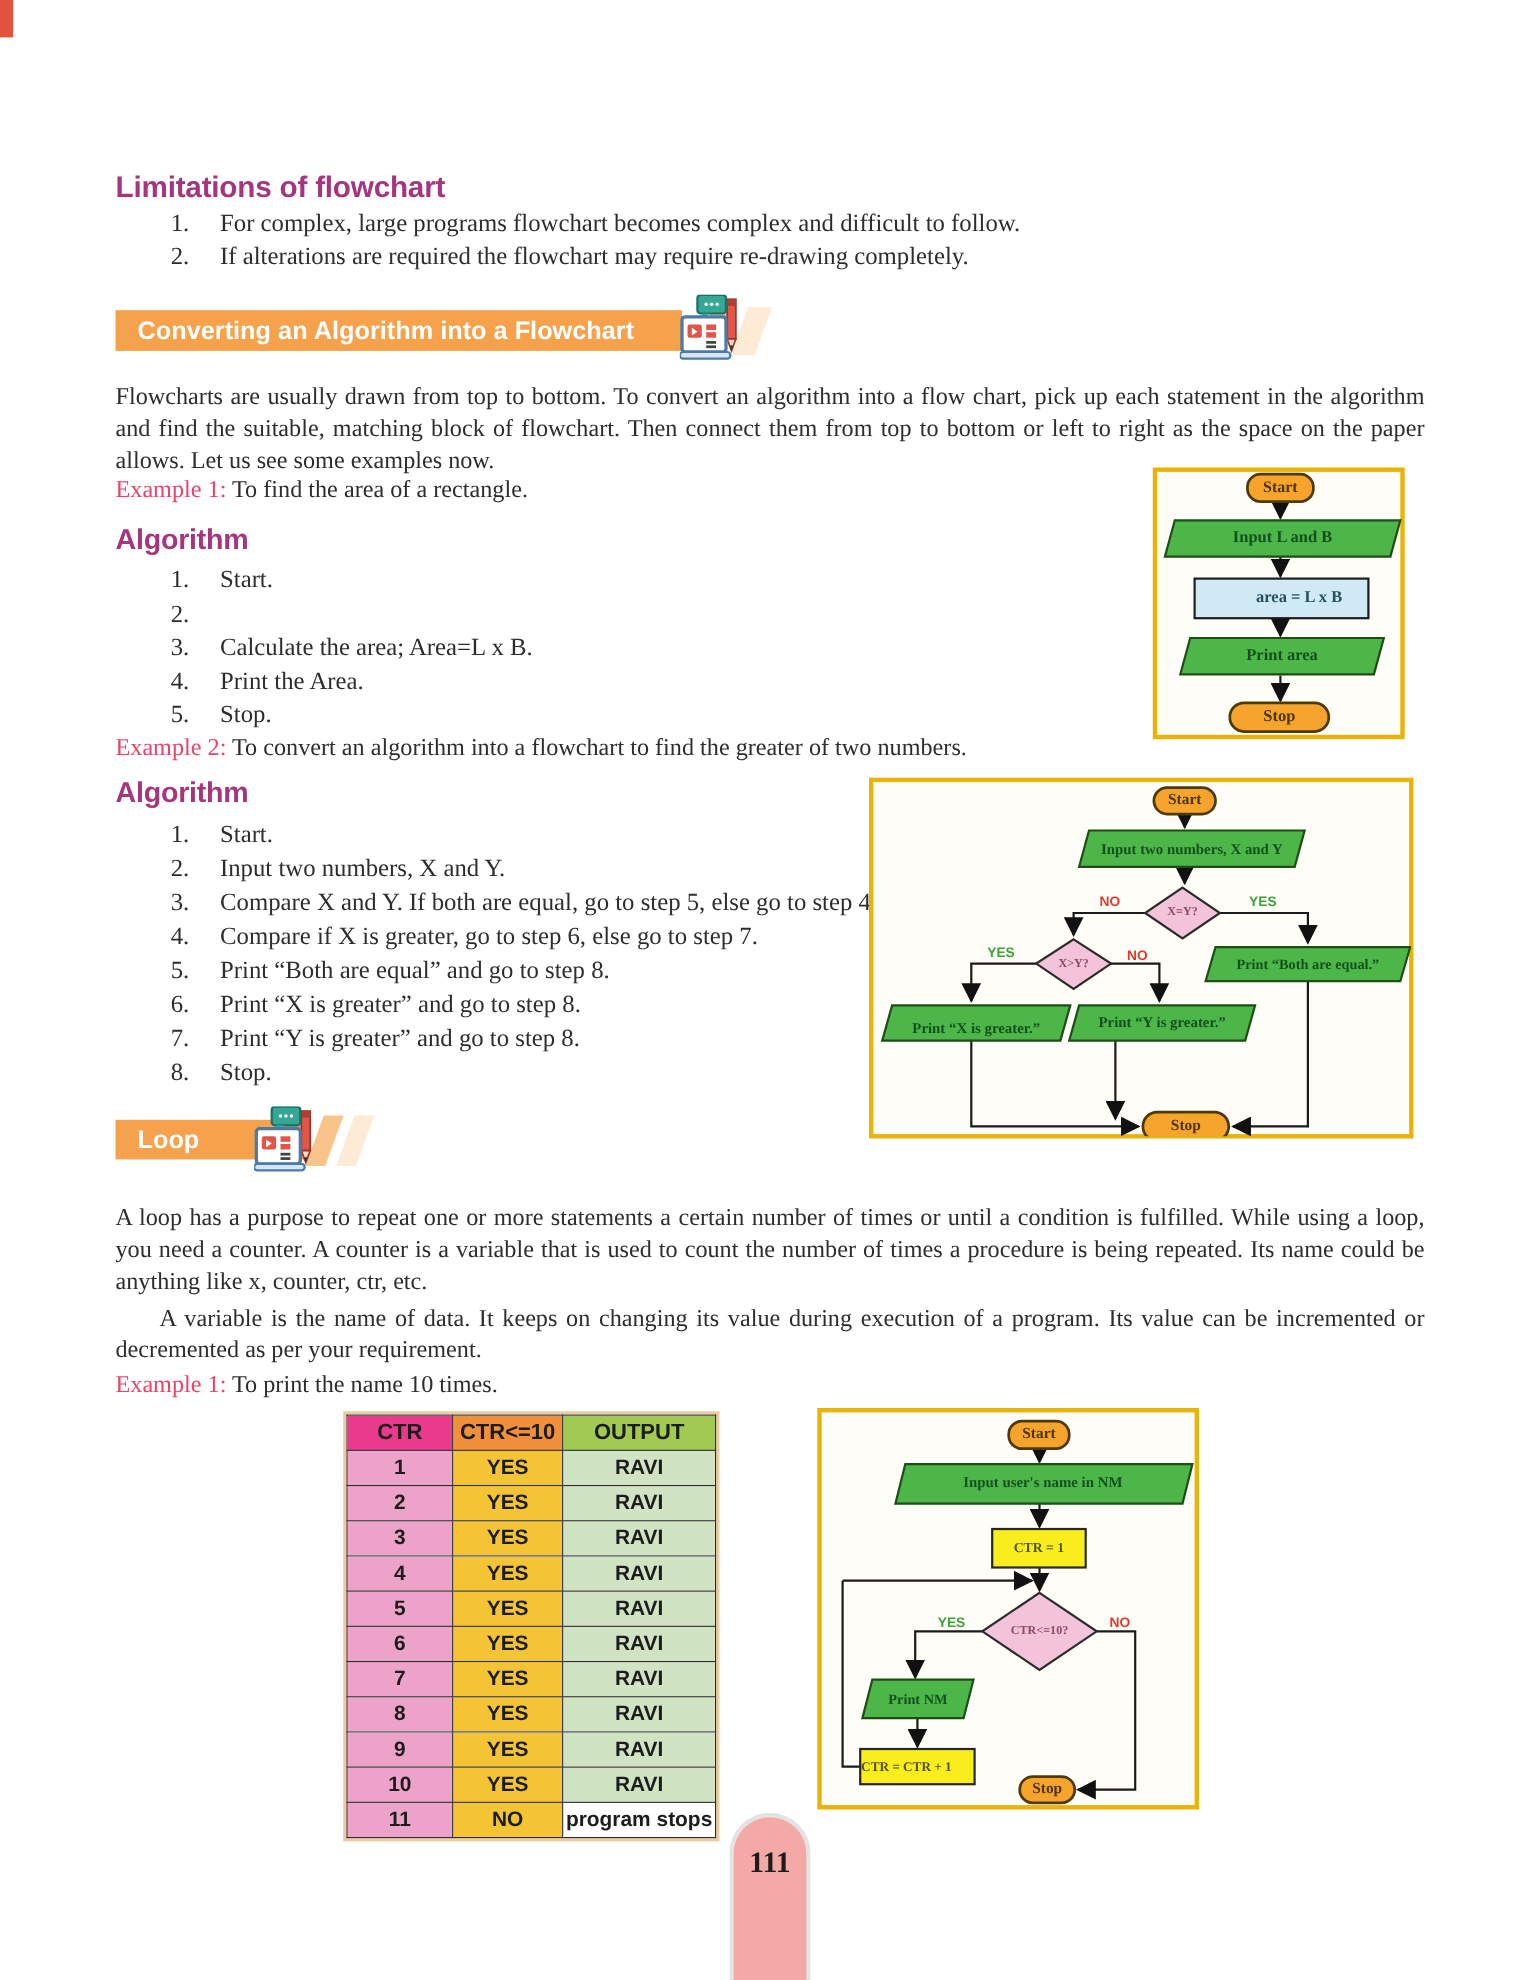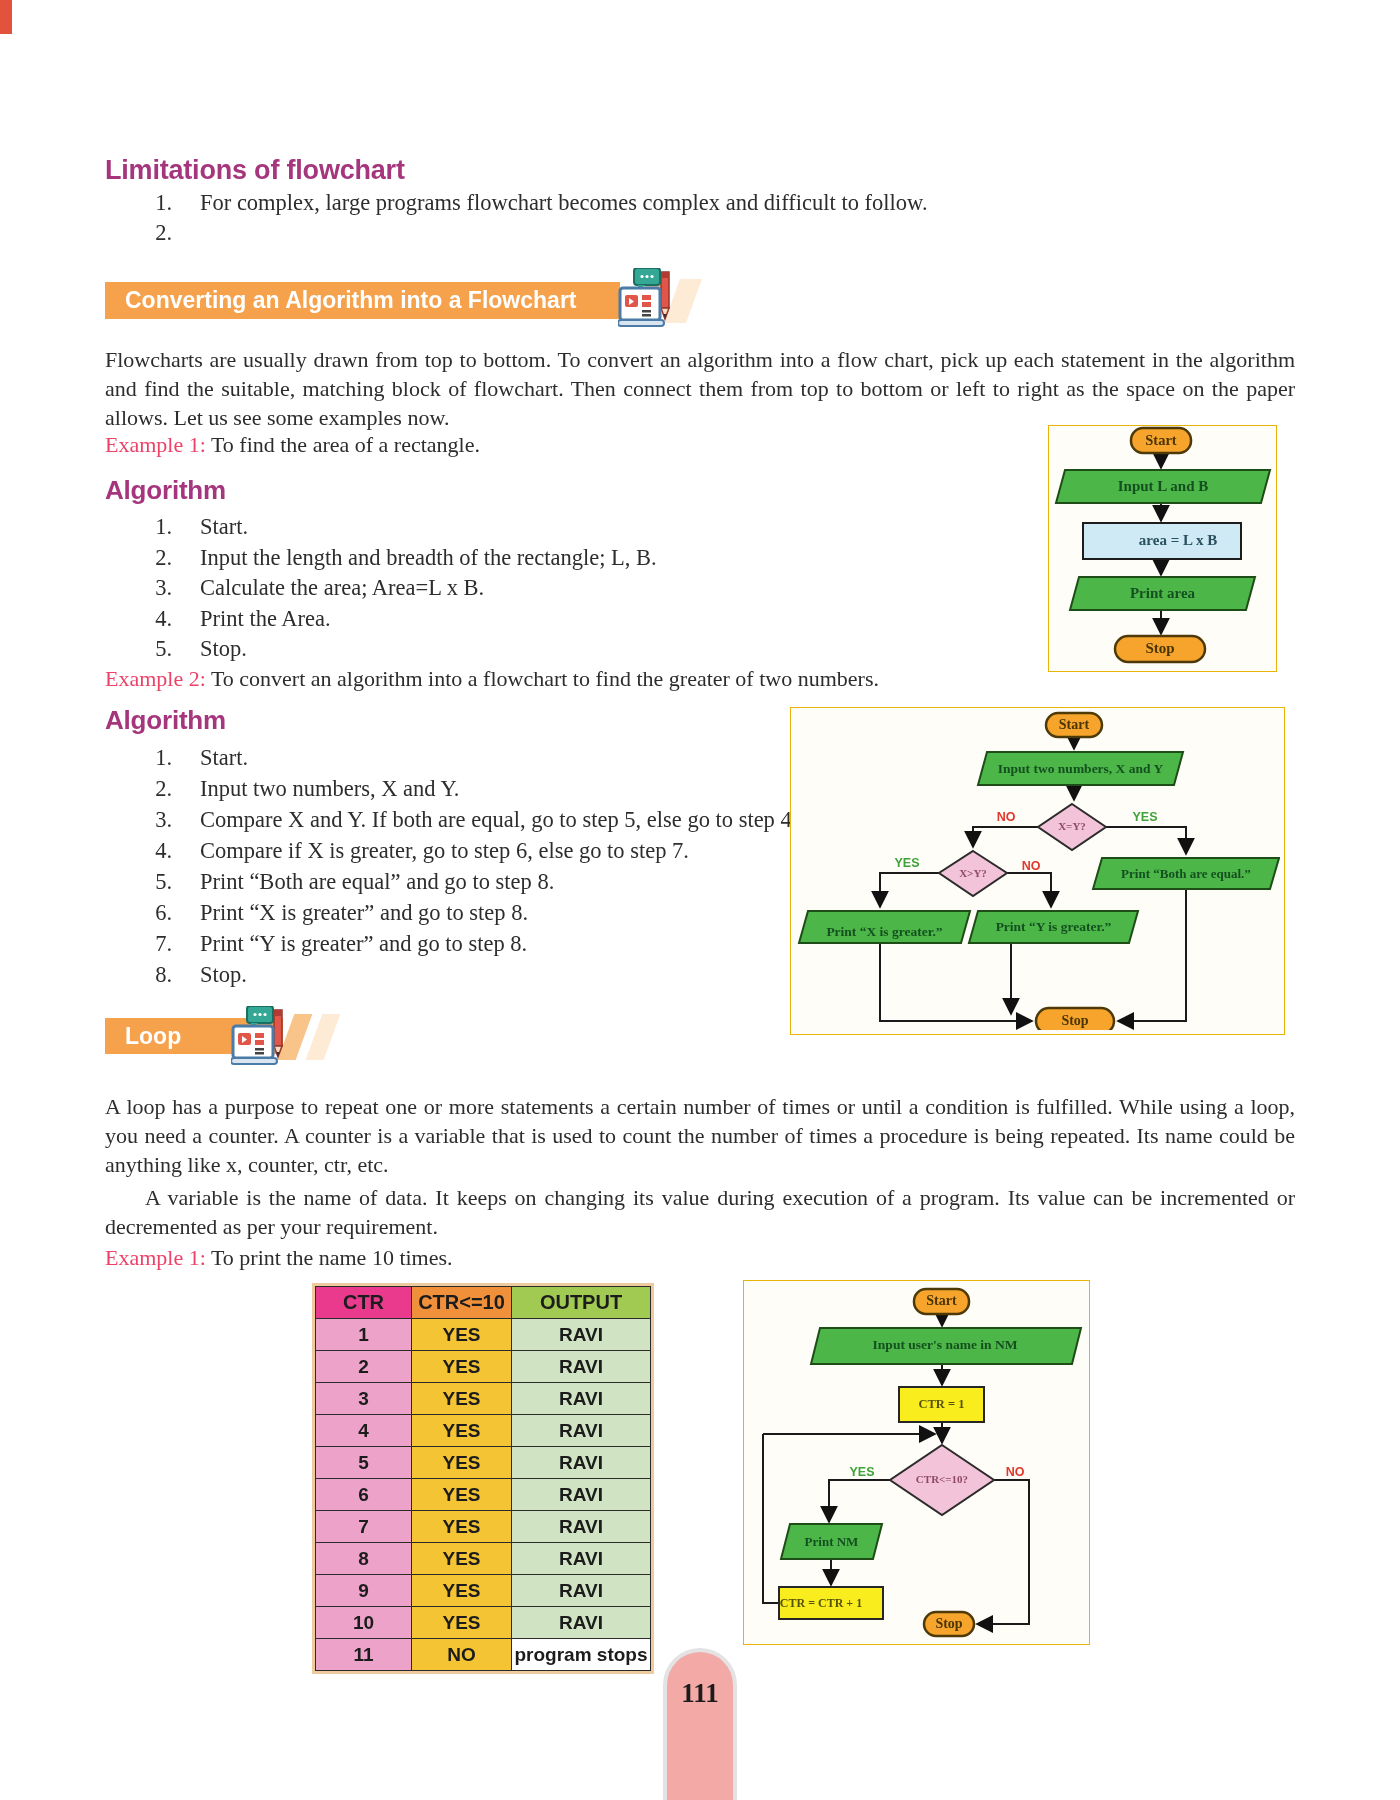--- a/index.html
+++ b/index.html
@@ -13,21 +13,21 @@
   .example-label{font-weight:normal;color:#ed4168;}
   .list-item{display:flex;font-size:22.5px;}
   .list-item .num{width:67px;text-align:right;flex:0 0 67px;}
   .list-item .txt{margin-left:28px;}
   .banner{background:#f6a14c;color:#ffffff;font-family:"Liberation Sans",sans-serif;
           font-weight:bold;font-size:23px;display:flex;align-items:center;
           padding-left:20px;box-sizing:border-box;}
   .stripe{background:#f9c489;transform:skewX(-20deg);}
   .stripe.light{background:#fdebd6;}
   .corner-strip{background:#e2523c;}
-  .fc-box{border:1px solid #eab308;background:#fffdf8;box-sizing:border-box;}
+  .fc-box{border:4px solid #eab308;background:#fffdf8;box-sizing:border-box;}
   .fc-box svg{position:absolute;left:0;top:0;}
   .fc-label{position:absolute;display:flex;align-items:center;justify-content:center;
             font-family:"Liberation Serif",serif;font-weight:bold;text-align:center;line-height:1.05;}
   .lab-brown{color:#4a3505;}
   .lab-green{color:#14501f;}
   .lab-blue{color:#28505e;padding-left:16px;}
   .lab-rose{color:#8d4a63;}
   .lab-olive{color:#55520a;}
   .yesno{font-family:"Liberation Sans",sans-serif;font-weight:bold;font-size:12.5px;}
   .yes{color:#3fa33a;}
@@ -52,20 +52,21 @@
 <div class="abs corner-strip" style="left:0;top:0;width:12px;height:34px;"></div>
 
 <div class="abs heading" style="left:105px;top:155px;">Limitations of flowchart</div>
 <div class="abs" style="left:105px;top:190px;">
   <div class="list-item" style="height:30px;">
     <span class="num">1.</span>
     <span class="txt">For complex, large programs flowchart becomes complex and difficult to follow.</span>
   </div>
   <div class="list-item" style="height:30px;">
     <span class="num">2.</span>
+    <span class="txt">If alterations are required the flowchart may require re-drawing completely.</span>
   </div>
 </div>
 
 <div class="abs banner" style="left:105px;top:282px;width:515px;height:37px;">
   <span>Converting an Algorithm into a Flowchart</span>
 </div>
 <div class="abs stripe" style="left:640px;top:279px;width:22px;height:44px;"></div>
 <div class="abs stripe light" style="left:672px;top:279px;width:22px;height:44px;"></div>
 <div class="abs" style="left:618px;top:268px;z-index:3;">
   <svg width="54" height="62" viewBox="0 0 54 62">
@@ -95,21 +96,20 @@
 </div>
 
 <div class="abs heading" style="left:105px;top:475px;font-size:26px;">Algorithm</div>
 <div class="abs" style="left:105px;top:514px;">
   <div class="list-item" style="height:30.5px;">
       <span class="num">1.</span>
       <span class="txt">Start.</span>
     </div>
   <div class="list-item" style="height:30.5px;">
       <span class="num">2.</span>
-      <span class="txt">Input the length and breadth of the rectangle;  L, B.</span>
     </div>
   <div class="list-item" style="height:30.5px;">
       <span class="num">3.</span>
       <span class="txt">Calculate the area; Area=L x B.</span>
     </div>
   <div class="list-item" style="height:30.5px;">
       <span class="num">4.</span>
       <span class="txt">Print the Area.</span>
     </div>
   <div class="list-item" style="height:30.5px;">

